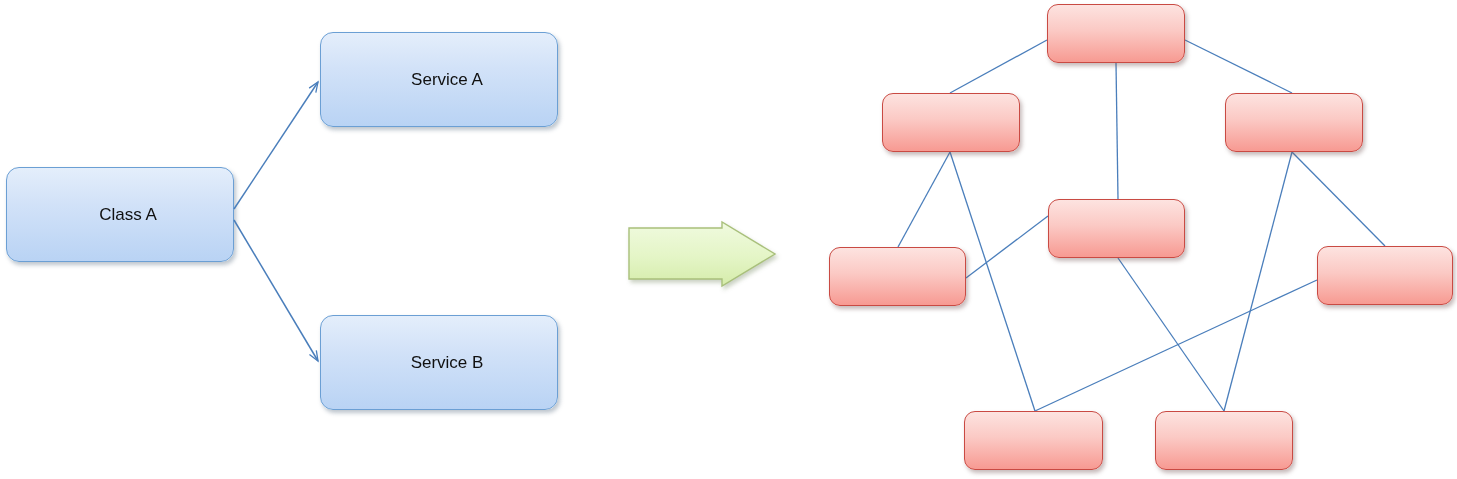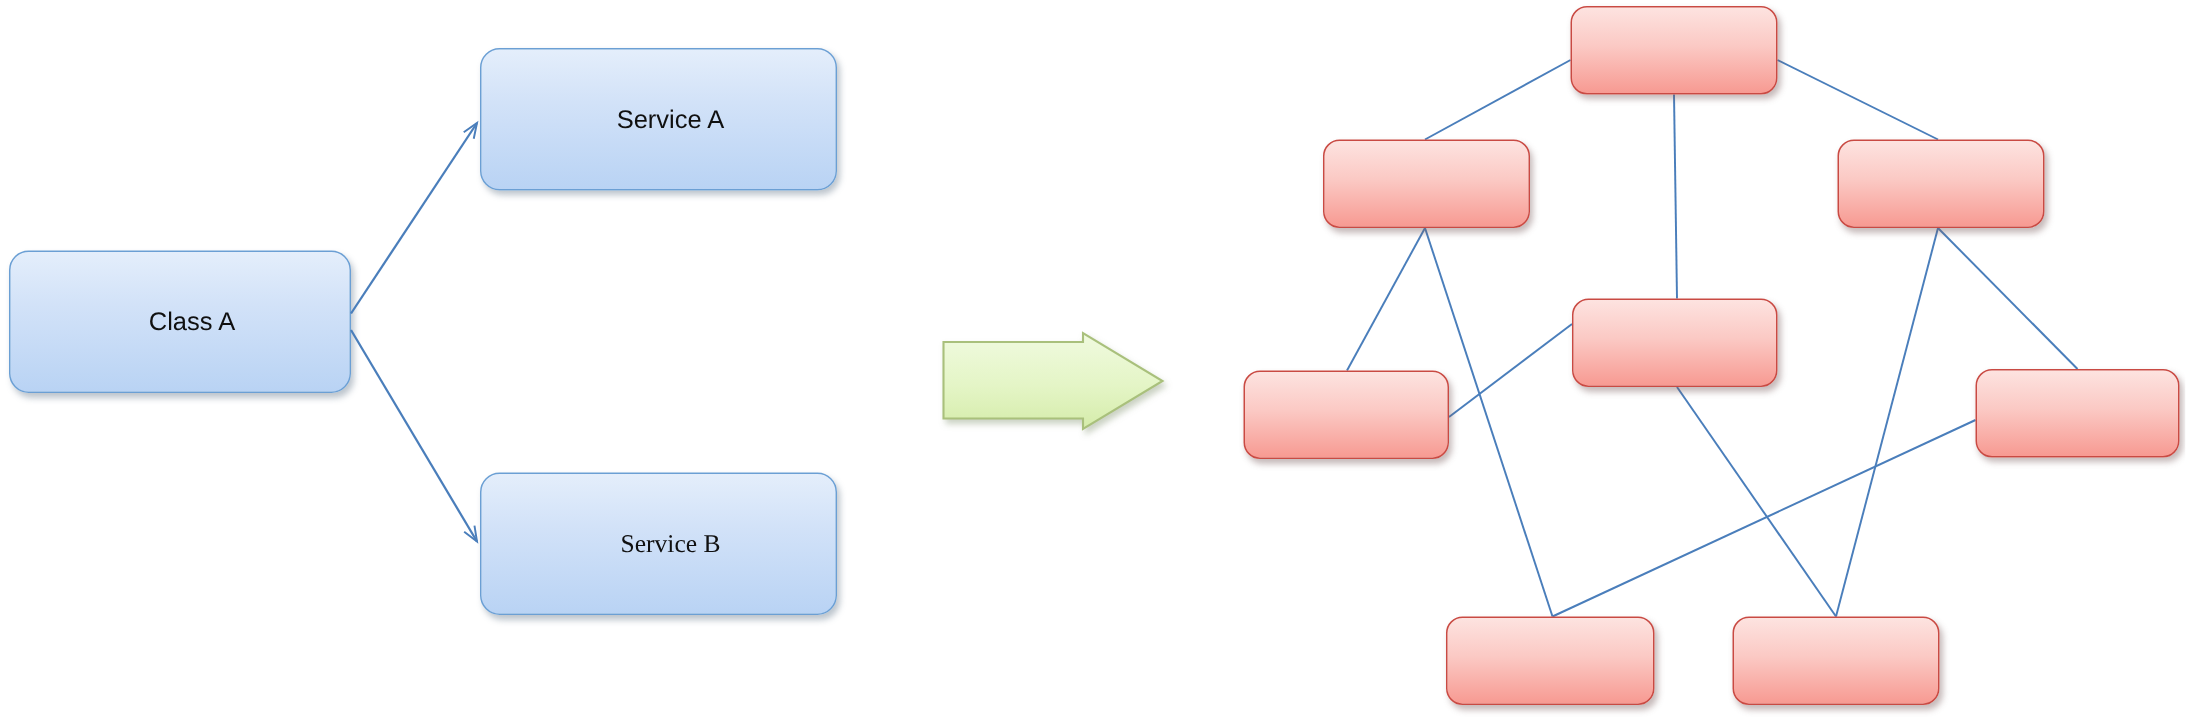--- a/index.html
+++ b/index.html
@@ -126,21 +126,21 @@
   </svg>
 
   <div class="node blue" style="left:6px; top:167px; width:228px; height:95px;align-items:center;">
     <span>Class A</span>
   </div>
 
   <div class="node blue" style="left:320px; top:32px; width:238px; height:95px;">
     <span>Service A</span>
   </div>
 
-  <div class="node blue" style="left:320px; top:315px; width:238px; height:95px;font-family:Liberation Serif, serif;">
+  <div class="node blue" style="left:320px; top:315px; width:238px; height:95px;">
     <span>Service B</span>
   </div>
 
   <div class="node pink" style="left:1047px; top:4px;   width:138px; height:59px;">
     <span></span>
   </div>
   <div class="node pink" style="left:882px;  top:93px;  width:138px; height:59px;">
     <span></span>
   </div>
   <div class="node pink" style="left:1225px; top:93px;  width:138px; height:59px;">

